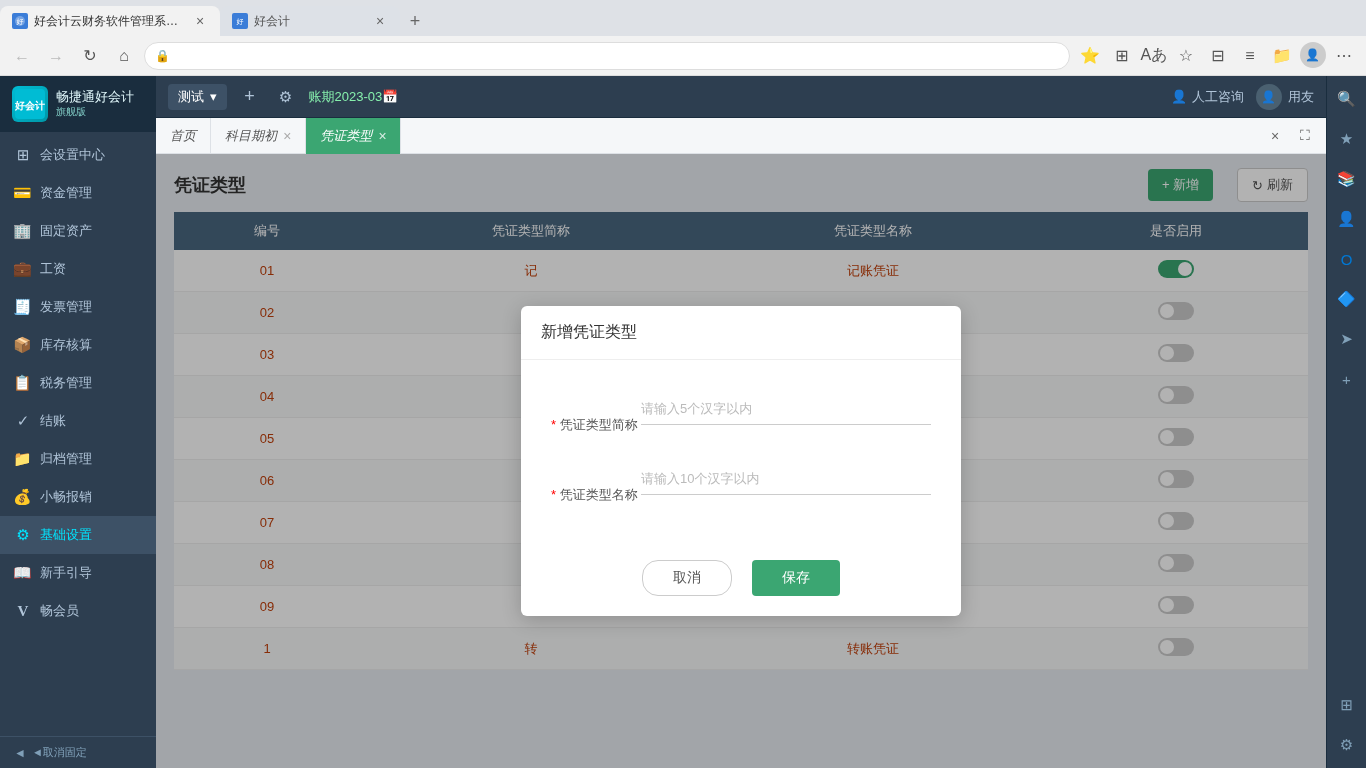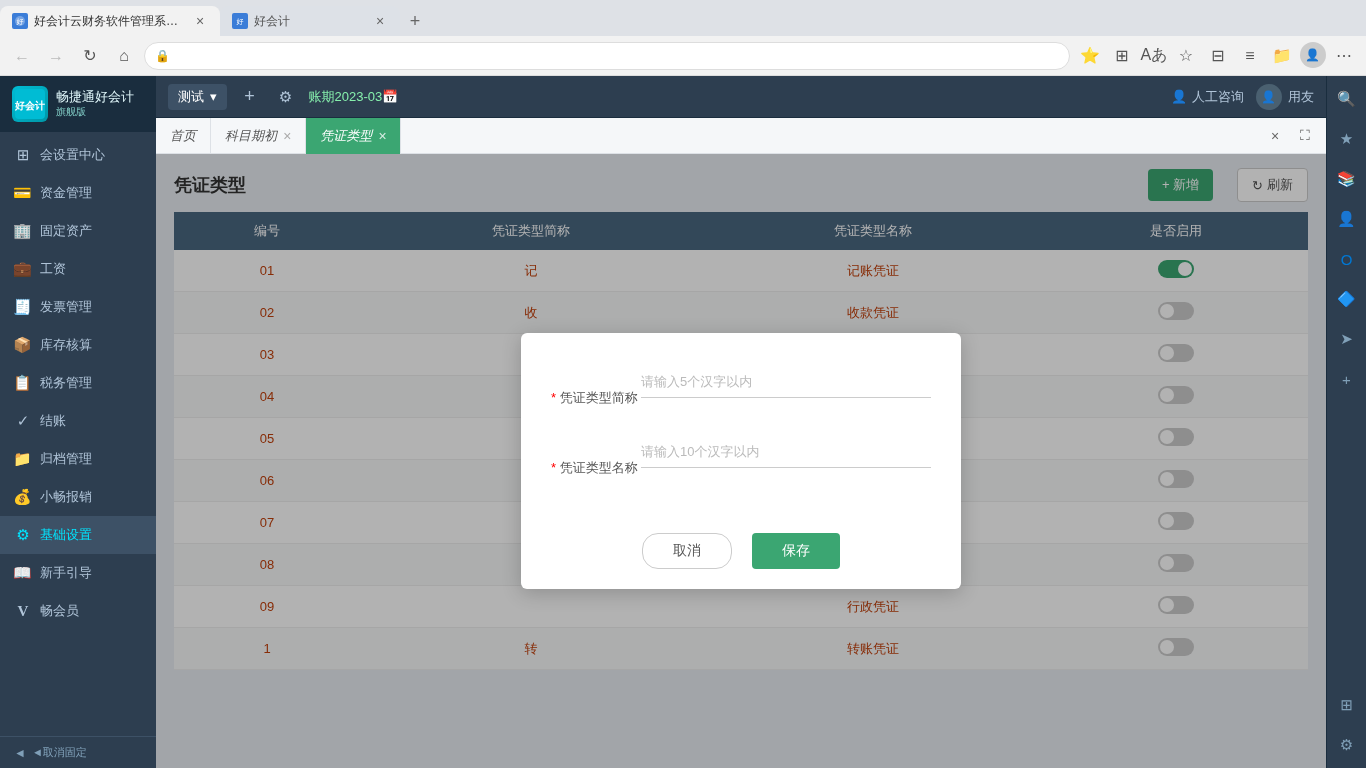--- a/index.html
+++ b/index.html
@@ -351,20 +351,23 @@
               <td>1</td>
               <td>转</td>
               <td>转账凭证</td>
               <td><div class="toggle off"><div class="toggle-knob"></div></div></td>
             </tr>
           </tbody>
       </table>
 
       <div class="dialog-overlay">
         <div class="dialog">
+          <div class="dialog-header">
+            <span>新增凭证类型</span>
+          </div>
           <div class="dialog-body">
             <div class="form-row">
               <label class="form-label">
                 <span style="color:red;">*</span>
                 <span>凭证类型简称</span>
               </label>
               <input class="form-input" type="text" placeholder="请输入5个汉字以内" style="">
             </div>
             <div class="form-row">
               <label class="form-label">

